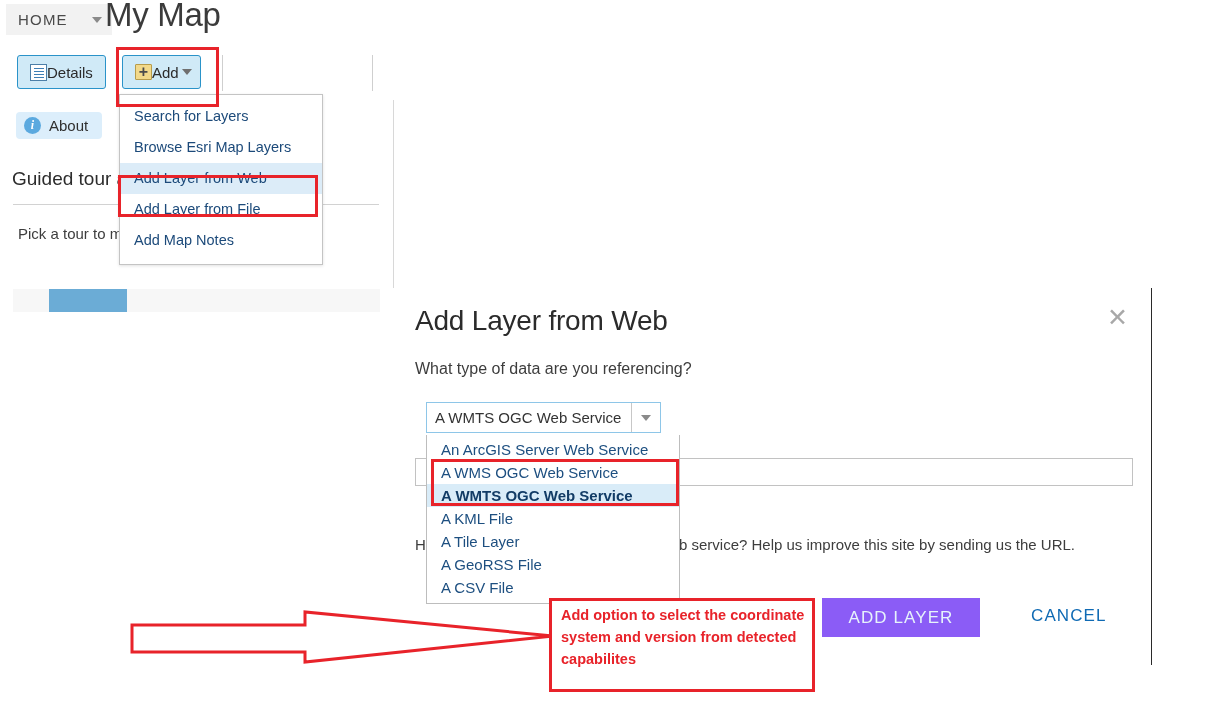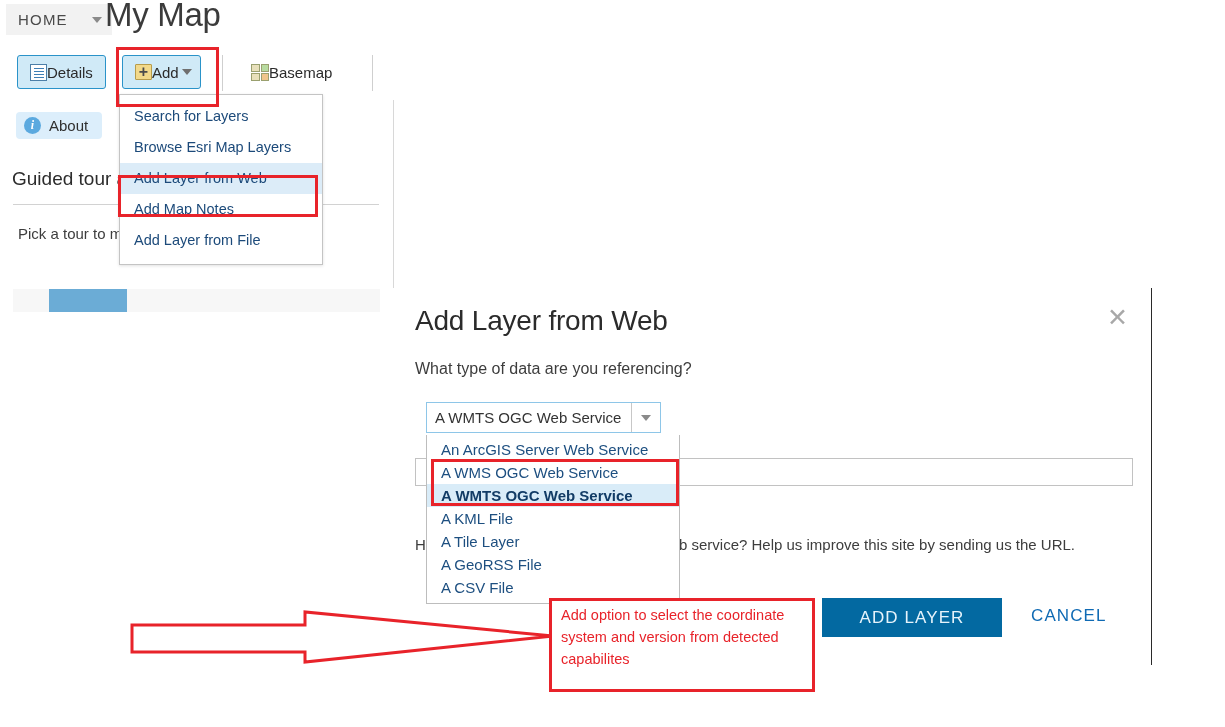--- a/index.html
+++ b/index.html
@@ -356,23 +356,23 @@
     position: absolute;
     left: 22px; top: 245px;
     width: 710px;
     font-size: 15px;
     line-height: 23px;
     color: #3d3d3d;
   }
   #add-layer-button {
     position: absolute;
     left: 429px; top: 310px;
-    width: 180px;
+    width: 158px;
     height: 39px;
-    background: #0369a1;
+    background: #8b5cf6;
     color: #e6f3fb;
     font-size: 17px;
     letter-spacing: 1.1px;
     display: flex;
     align-items: center;
     justify-content: center;
   }
   #cancel-button {
     position: absolute;
     left: 630px; top: 318px;
@@ -396,21 +396,21 @@
   #redbox-note {
     left: 549px; top: 598px; width: 266px; height: 94px;
     background: #ffffff;
     z-index: 45;
   }
   #note-text {
     position: absolute;
     left: 561px; top: 604px;
     width: 246px;
     font-size: 14.5px;
-    font-weight: normal;
+    font-weight: bold;
     line-height: 22px;
     color: #e8232a;
     z-index: 46;
   }
   #arrow-annotation {
     position: absolute;
     left: 130px; top: 605px;
     width: 425px; height: 62px;
     z-index: 44;
   }
@@ -428,29 +428,20 @@
 
 <div id="toolbar">
   <div class="tool-btn" id="details-button">
     <span class="icon-details"></span>
     <span>Details</span>
   </div>
   <div class="tool-btn" id="add-button">
     <span class="icon-add"></span>
     <span>Add</span>
     <span class="caret"></span>
-  </div>
-  <div class="tool-btn" id="basemap-button">
-    <span class="icon-basemap">
-        <i></i>
-        <i></i>
-        <i></i>
-        <i></i>
-      </span>
-    <span>Basemap</span>
   </div>
 </div>
 <div id="toolbar-divider2"></div>
 <div id="toolbar-divider"></div>
 
 <div id="left-panel">
   <div id="about-chip">
     <span class="icon-info">i</span>
     <span>About</span>
   </div>
@@ -459,22 +450,22 @@
   <div id="panel-body">Pick a tour to                              map viewer.</div>
   <div id="panel-footer">
     <div id="panel-footer-btn"></div>
   </div>
 </div>
 
 <div id="add-menu">
   <div class="menu-item">Search for Layers</div>
   <div class="menu-item">Browse Esri Map Layers</div>
   <div class="menu-item selected">Add Layer from Web</div>
+  <div class="menu-item">Add Layer from File</div>
   <div class="menu-item">Add Map Notes</div>
-  <div class="menu-item">Add Layer from File</div>
 </div>
 
 <div id="dialog">
   <div id="dialog-title">Add Layer from Web</div>
   <div id="dialog-close">✕</div>
   <div id="dialog-question">What type of data are you referencing?</div>
 
   <div id="url-input"></div>
 
   <div id="type-select">

